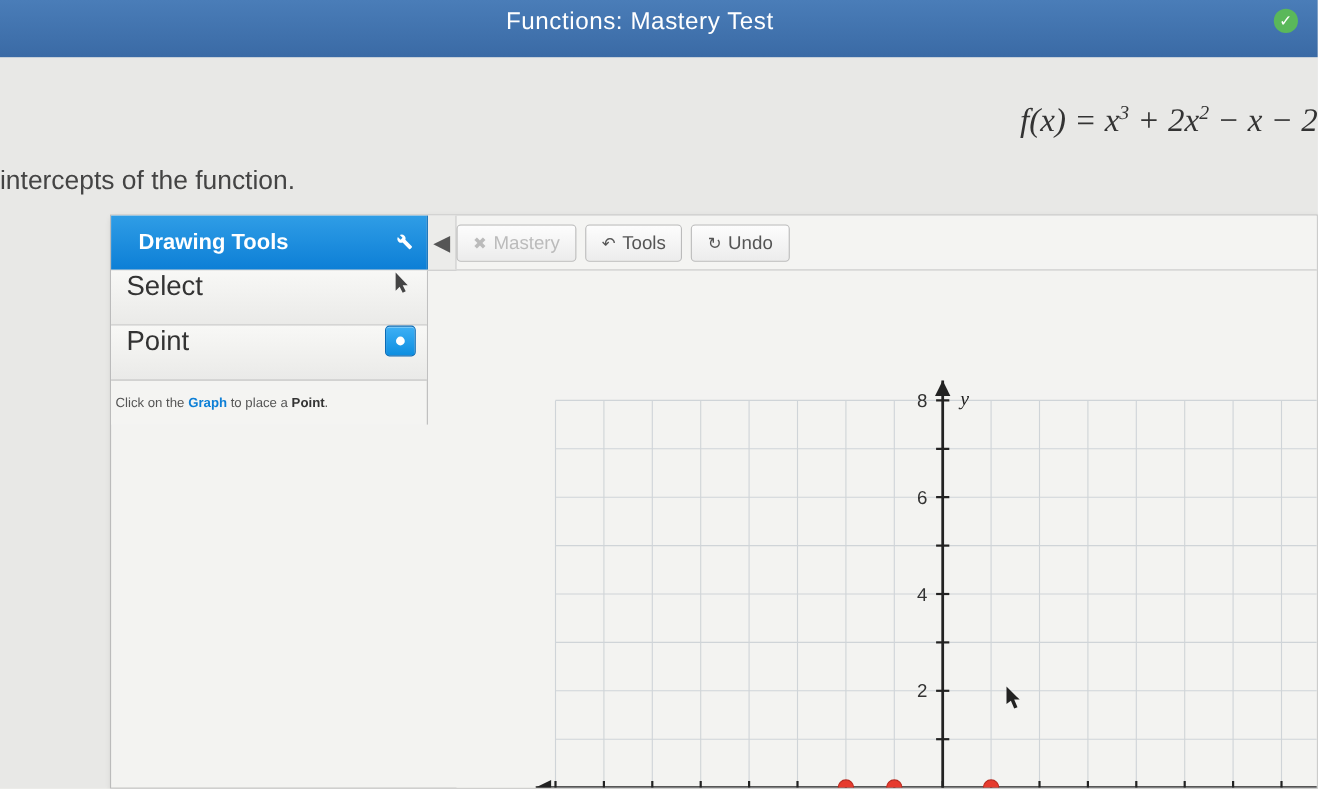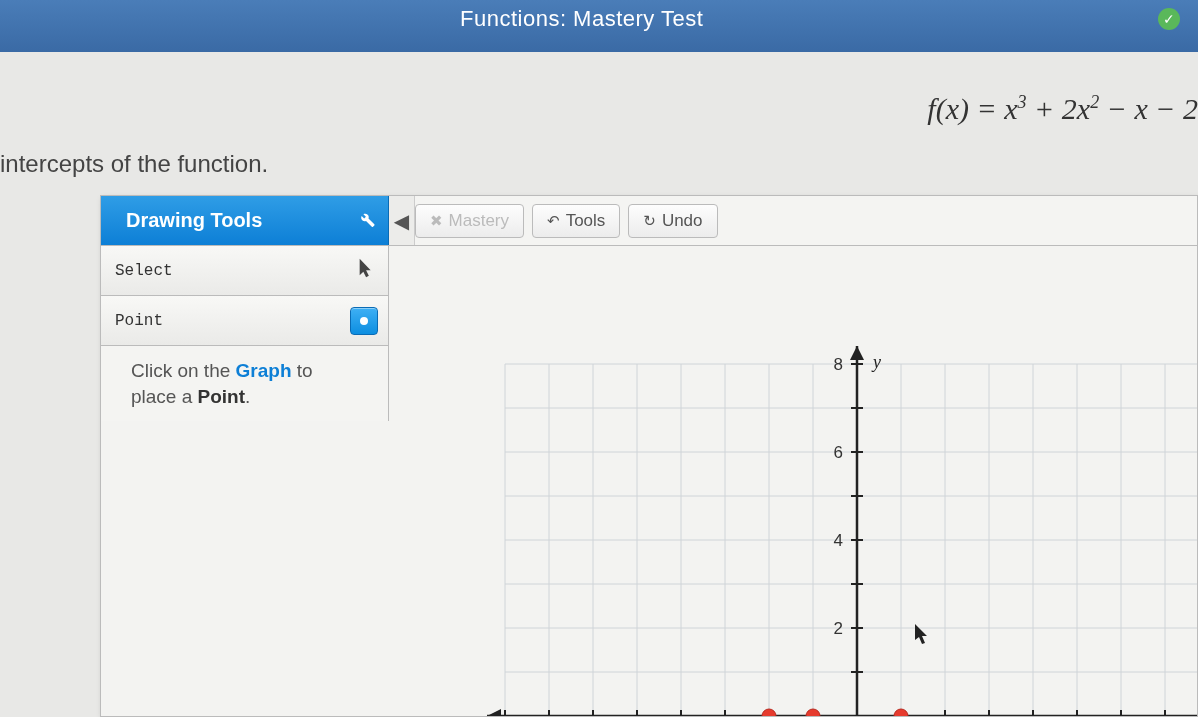--- a/index.html
+++ b/index.html
@@ -121,42 +121,40 @@
   .tools-panel {
     width: 288px;
     border-right: 1px solid #bbb;
     background: #f4f4f2;
     float: left;
   }
   .tool-row {
     height: 50px;
     border-bottom: 1px solid #bbb;
     display: flex;
-    align-items: center;
     padding: 0 10px 0 14px;
-    font-size: 16px;
+    font-size: 25px;
     color: #333;
     background: linear-gradient(#f8f8f6, #eaeae8);
     cursor: pointer;
     justify-content: space-between;
-    font-family: Liberation Mono, monospace;
   }
   .tool-row .cursor-ico { font-size:20px; color:#444; }
   .point-ico {
     width: 28px; height: 28px;
     background: linear-gradient(#3eb0f5,#0d8ee0);
     border: 1px solid #0a6bb5;
     border-radius: 4px;
     display:flex; align-items:center; justify-content:center;
     box-shadow: inset 0 1px 0 rgba(255,255,255,.4);
   }
   .point-ico .dot { width:8px; height:8px; background:#fff; border-radius:50%; }
   .tool-instr {
-    padding: 12px 30px;
-    font-size: 19px;
+    padding: 12px 4px;
+    font-size: 12px;
     color: #555;
     line-height: 1.35;
   }
   .tool-instr .hl1 { color: #0d7fd6; font-weight: bold; }
   .tool-instr .hl2 { color: #333; font-weight: bold; }
   .graph-area {
     position: absolute;
     left: 314px;
     top: 50px;
     right: 0;

